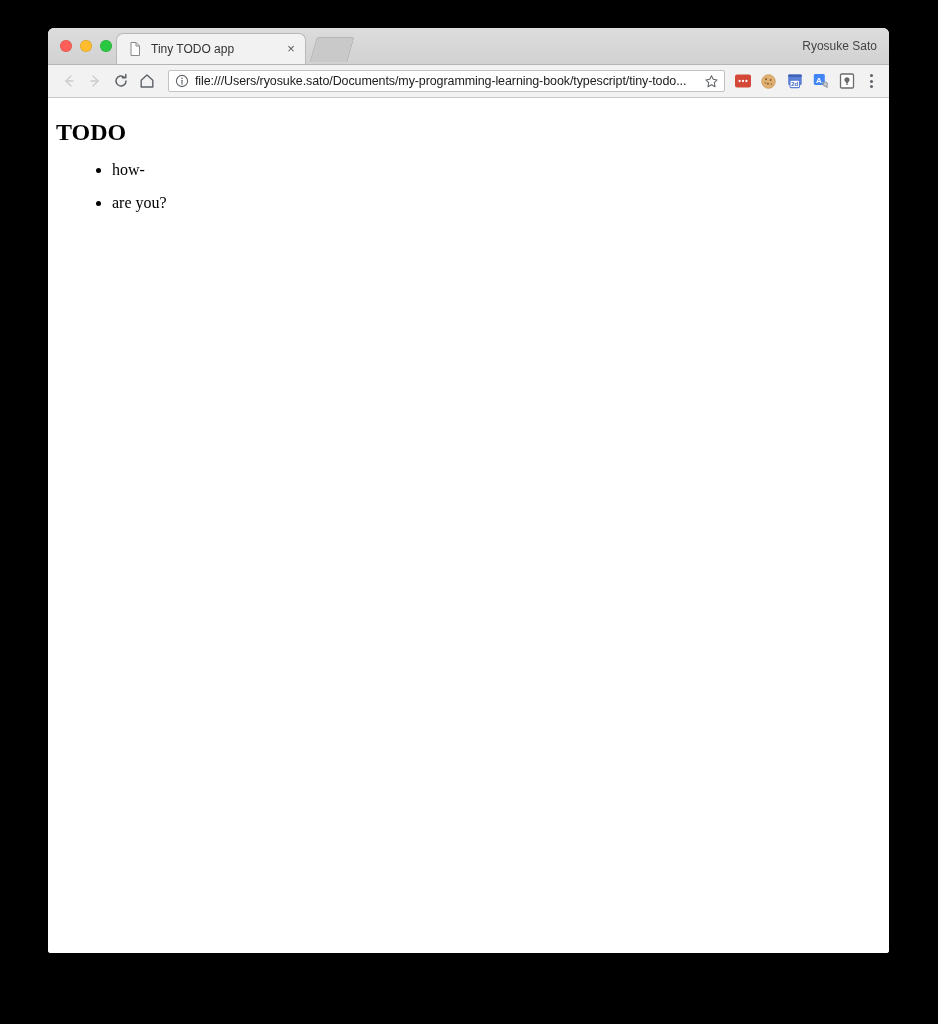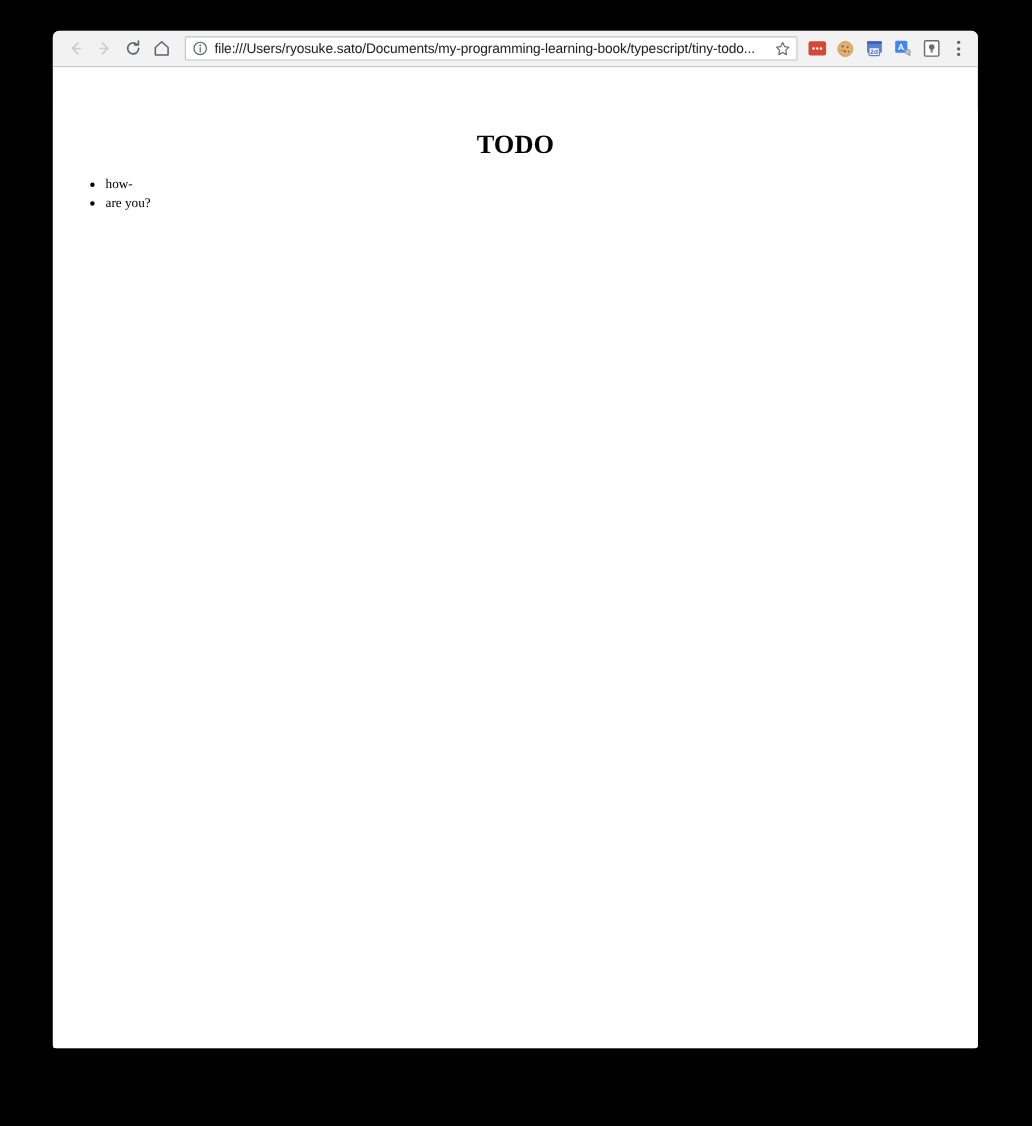--- a/index.html
+++ b/index.html
@@ -207,32 +207,31 @@
     padding: 8px;
     box-sizing: border-box;
     overflow: hidden;
   }
   #todo-heading {
     font-size: 24px;
     font-weight: bold;
     margin: 13px 0 13px 0;
     color: #000000;
     font-family: "Liberation Serif", "DejaVu Serif", serif;
-    text-align: center;
   }
   #todo-list {
     margin: 13px 0 13px 0;
     padding-left: 40px;
     list-style-type: disc;
   }
   #todo-list li {
-    font-size: 12px;
+    font-size: 16px;
     line-height: 16.5px;
     color: #000000;
-    margin: 0;
+    margin: 16px;
     padding: 0;
   }
   #todo-form {
     margin-top: 14px;
     display: flex;
     align-items: flex-start;
     gap: 3px;
   }
   #todo-input {
     width: 110px;
@@ -257,20 +256,43 @@
     cursor: pointer;
     height: 19px;
     line-height: 15px;
   }
 </style>
 </head>
 <body>
 
 <div id="browser-window">
 
+  <div id="tab-strip">
+
+    <div class="traffic-lights">
+      <div class="light red"></div>
+      <div class="light yellow"></div>
+      <div class="light green"></div>
+    </div>
+
+    <div id="tab-active">
+      <span class="tab-favicon">
+        <svg width="16" height="16" viewBox="0 0 16 16">
+          <path d="M4 1.5h5L12.5 5v9.5H4z" fill="#ffffff" stroke="#8a8a8a" stroke-width="1"></path>
+          <path d="M9 1.5V5h3.5" fill="none" stroke="#8a8a8a" stroke-width="1"></path>
+        </svg>
+      </span>
+      <span class="tab-title">Tiny TODO app</span>
+      <span class="tab-close">×</span>
+    </div>
+
+    <div id="new-tab-button"></div>
+
+    <div id="profile-name">Ryosuke Sato</div>
+  </div>
 
   <div id="toolbar">
 
     <div class="nav-btn disabled">
       <svg width="18" height="18" viewBox="0 0 18 18">
         <path d="M11 4L6 9l5 5" fill="none" stroke="#8e8e8e" stroke-width="1.4" stroke-linecap="round" stroke-linejoin="round"></path>
         <path d="M6 9h7" stroke="#8e8e8e" stroke-width="1.4" stroke-linecap="round"></path>
       </svg>
     </div>
 

